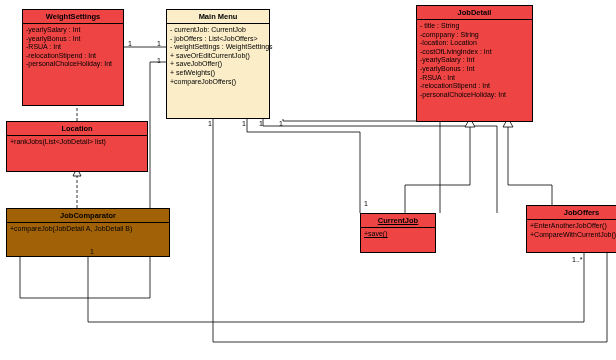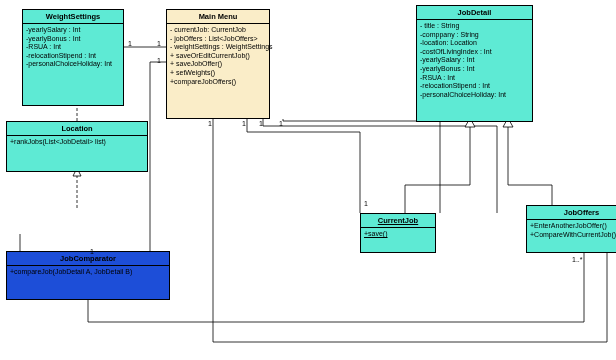--- a/index.html
+++ b/index.html
@@ -25,23 +25,23 @@
     font-size:7.5px;
     padding:2px 2px 2px 2px;
     line-height:9px;
     border-bottom:1px solid #000000;
   }
   .cls .body{
     padding:2px 3px 2px 3px;
     line-height:8.6px;
   }
   .cls .body div{white-space:nowrap;}
-  .blue{background:#5eead4;}
+  .blue{background:#ef4444;}
   .yellow{background:#faedc8;}
-  .orange{background:#1d4ed8;margin-top:43px;}
+  .orange{background:#a16207;}
   svg{position:absolute;left:0;top:0;overflow:visible;}
 </style>
 </head>
 <body>
 
 <div class="canvas">
 
   <svg width="616" height="360">
 
     <line x1="124" y1="47" x2="166" y2="47" stroke="#000" stroke-width="0.8"></line>

